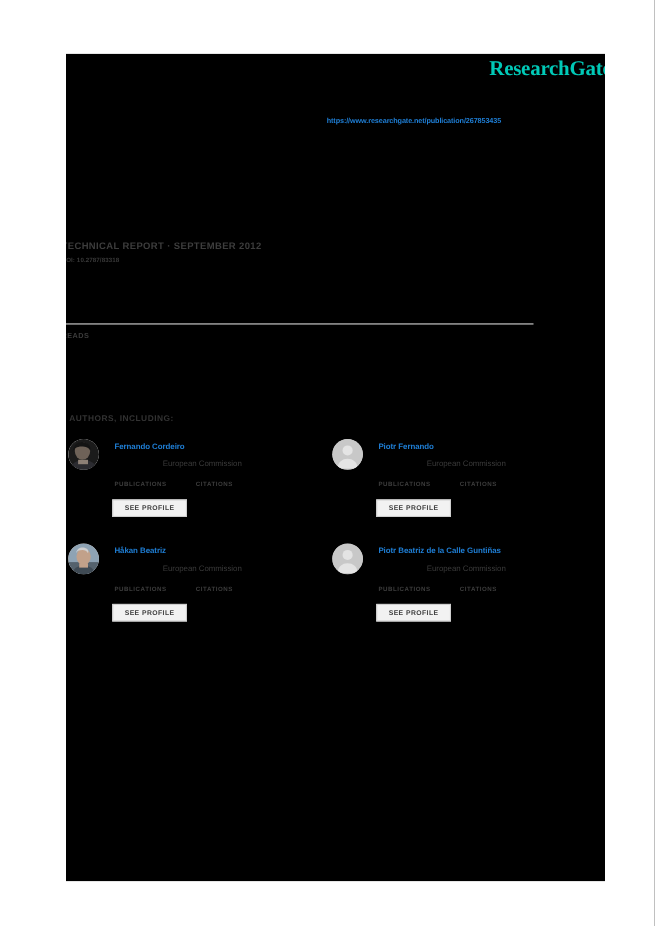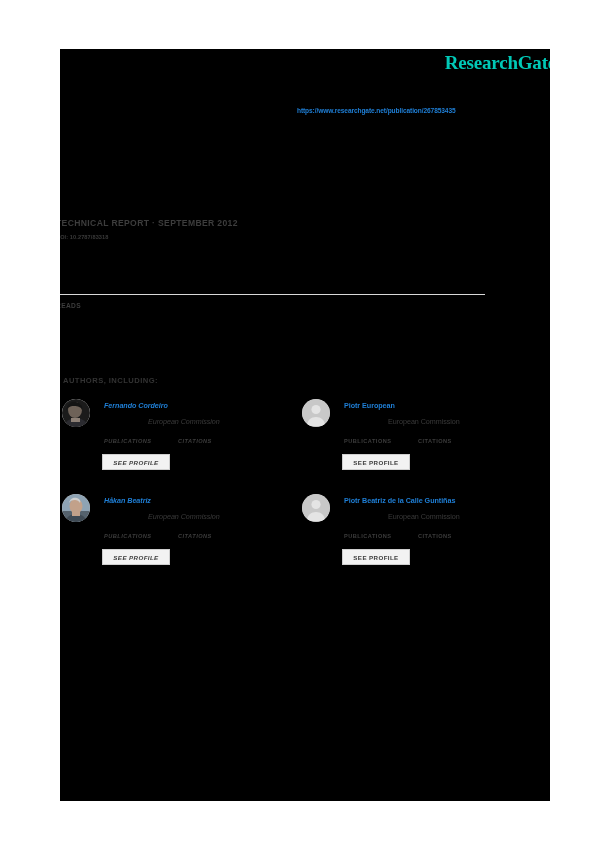--- a/index.html
+++ b/index.html
@@ -104,21 +104,21 @@
     letter-spacing: 0.45px;
     color: #333333;
     white-space: nowrap;
   }
 
   .author-card {
     position: absolute;
     width: 232px;
     height: 92px;
   }
-  .author-card.col-left  { left: 2px; font-style: italic; }
+  .author-card.col-left  { left: 2px; }
   .author-card.col-right { left: 242px; }
   .author-card.row-top    { top: 348px; }
   .author-card.row-bottom { top: 443px; }
 
   .avatar {
     position: absolute;
     left: 0;
     top: 2px;
     width: 28px;
     height: 28px;
@@ -223,21 +223,21 @@
   </div>
 
   <div class="author-card col-right row-top">
     <div class="avatar">
       <svg viewBox="0 0 28 28">
         <circle cx="14" cy="14" r="14" fill="#c8c8c8"></circle>
         <circle cx="14" cy="10.5" r="4.6" fill="#e4e4e4"></circle>
         <path d="M5 27c0-6 4.2-9 9-9s9 3 9 9z" fill="#e4e4e4"></path>
       </svg>
     </div>
-    <a class="author-name" href="#">Piotr European</a>
+    <a class="author-name" href="#">Piotr Fernando</a>
     <div class="author-affiliation">European Commission</div>
     <div class="metric publications">PUBLICATIONS</div>
     <div class="metric citations">CITATIONS</div>
     <div class="see-profile">SEE PROFILE</div>
   </div>
 
   <div class="author-card col-left row-bottom">
     <div class="avatar">
       <svg viewBox="0 0 28 28">
         <defs>

